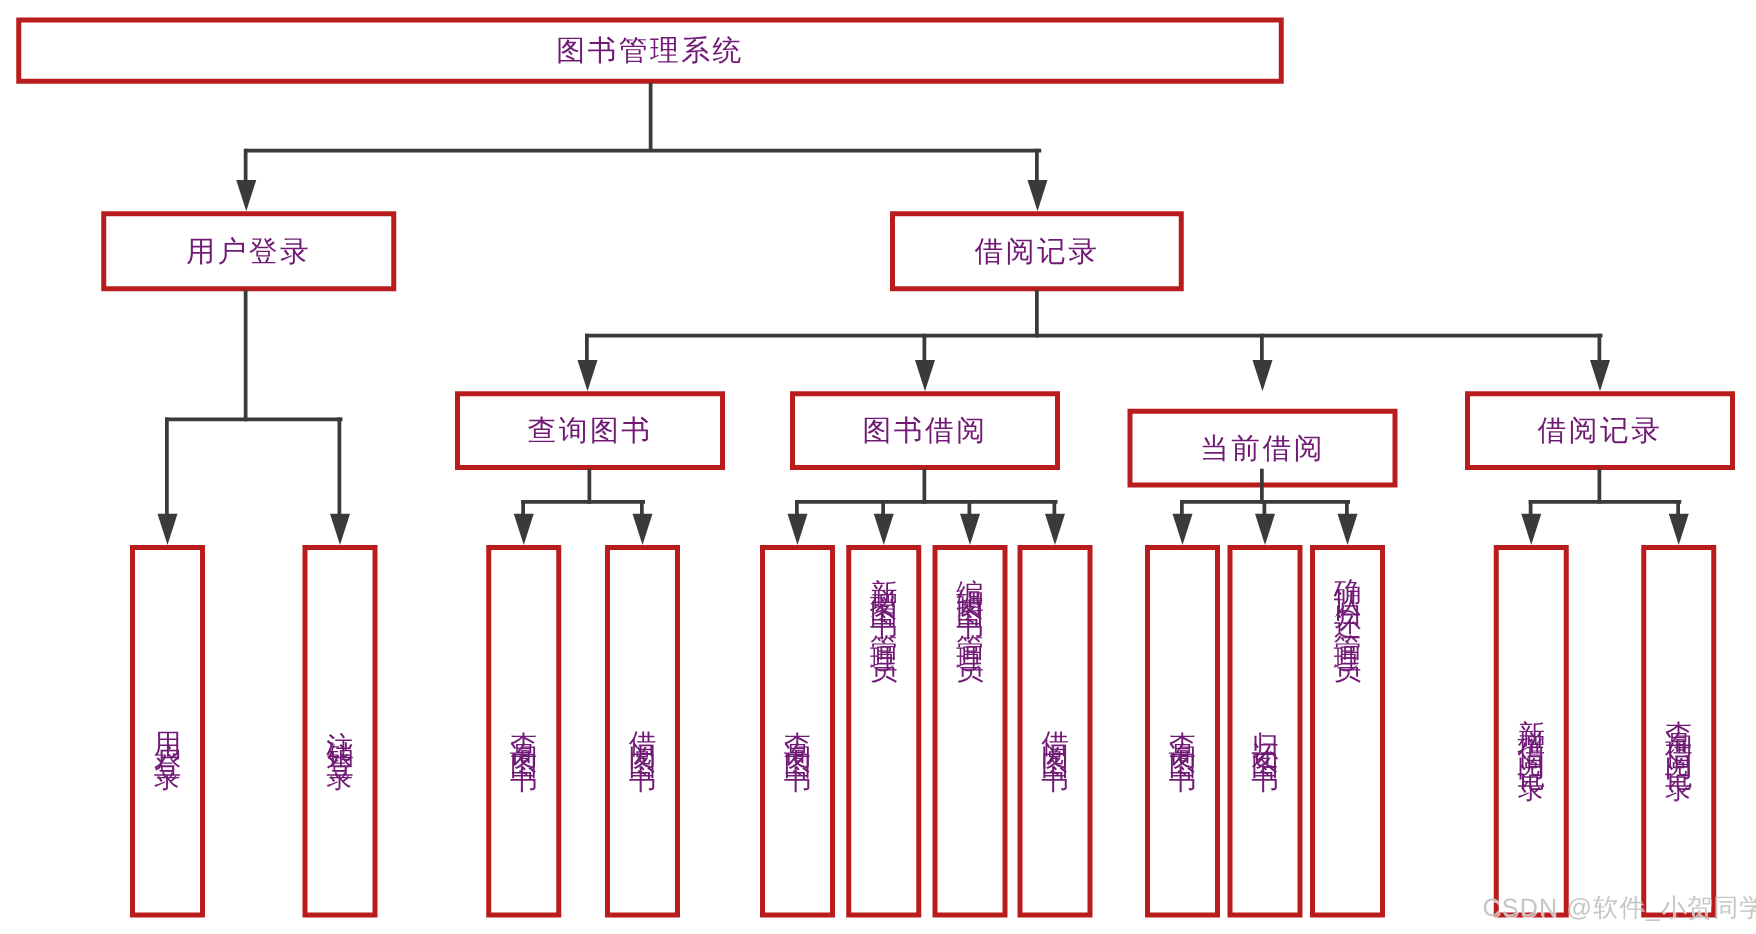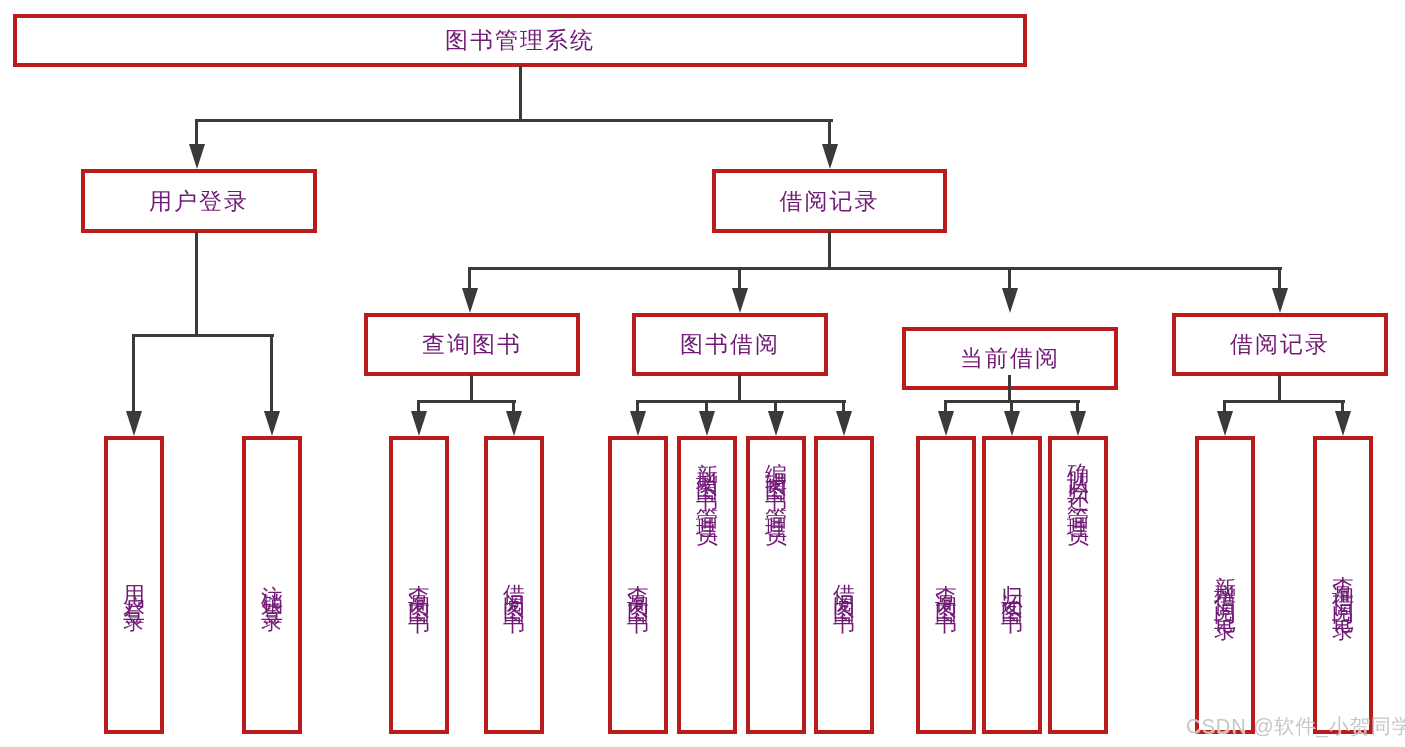--- a/index.html
+++ b/index.html
@@ -60,21 +60,21 @@
   <div class="vl" style="left:468px;top:267px;height:23px"></div>
   <div class="ar" style="left:462px;top:288px"></div>
   <div class="vl" style="left:738px;top:267px;height:23px"></div>
   <div class="ar" style="left:732px;top:288px"></div>
   <div class="vl" style="left:1008px;top:267px;height:23px"></div>
   <div class="ar" style="left:1002px;top:288px"></div>
   <div class="vl" style="left:1278px;top:267px;height:23px"></div>
   <div class="ar" style="left:1272px;top:288px"></div>
 
   <div class="node h" style="left:364px;top:313px;width:216px;height:63px">查询图书</div>
-  <div class="node h" style="left:632px;top:313px;width:196px;height:63px">图书借阅</div>
+  <div class="node h" style="left:632px;top:313px;width:216px;height:63px">图书借阅</div>
   <div class="node h" style="left:902px;top:327px;width:216px;height:63px">当前借阅</div>
   <div class="node h" style="left:1172px;top:313px;width:216px;height:63px">借阅记录</div>
 
   <div class="vl" style="left:470px;top:375px;height:28px"></div>
   <div class="hl" style="left:417px;top:400px;width:99px"></div>
   <div class="vl" style="left:417px;top:400px;height:12px"></div>
   <div class="ar" style="left:411px;top:411px"></div>
   <div class="vl" style="left:512px;top:400px;height:12px"></div>
   <div class="ar" style="left:506px;top:411px"></div>
 

